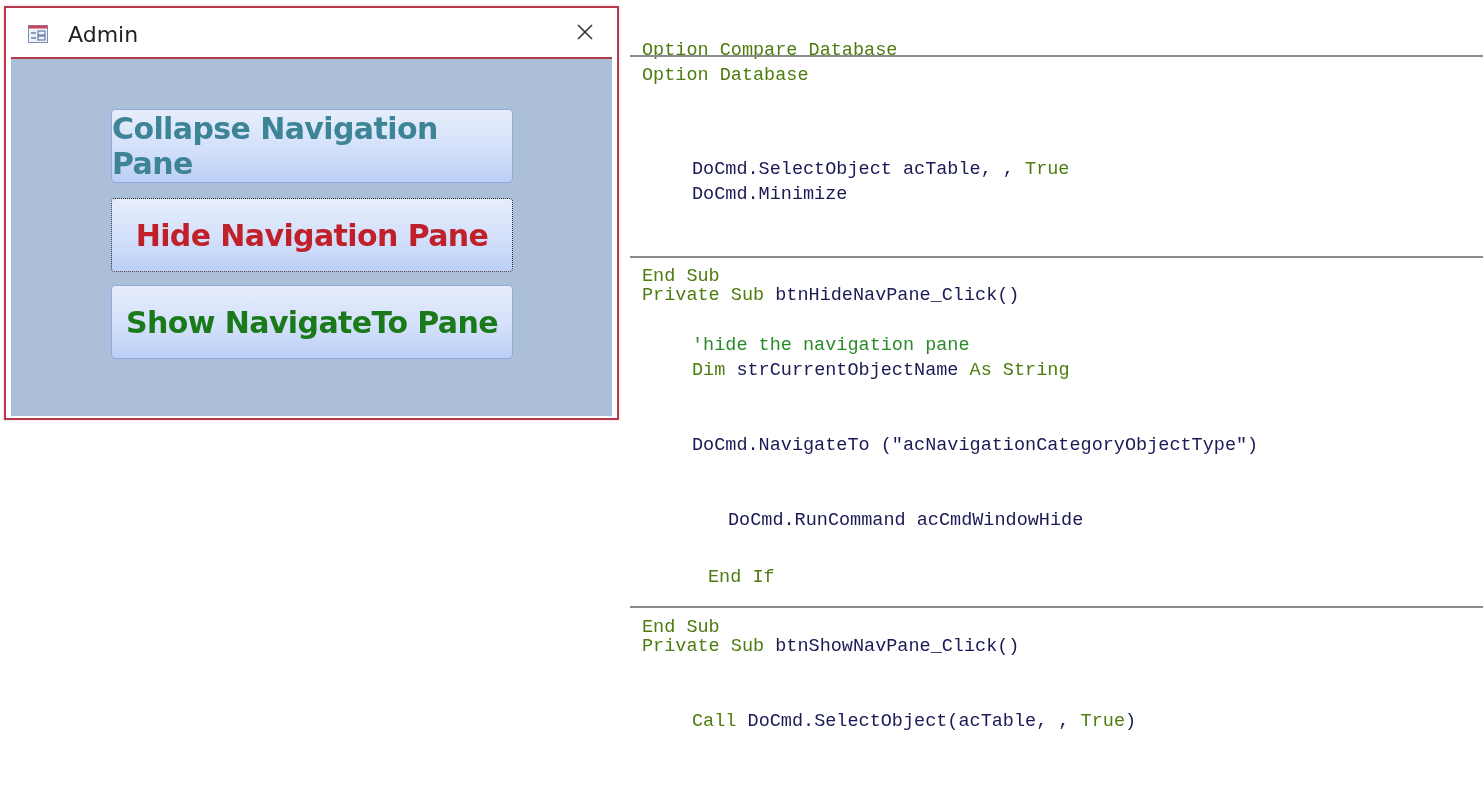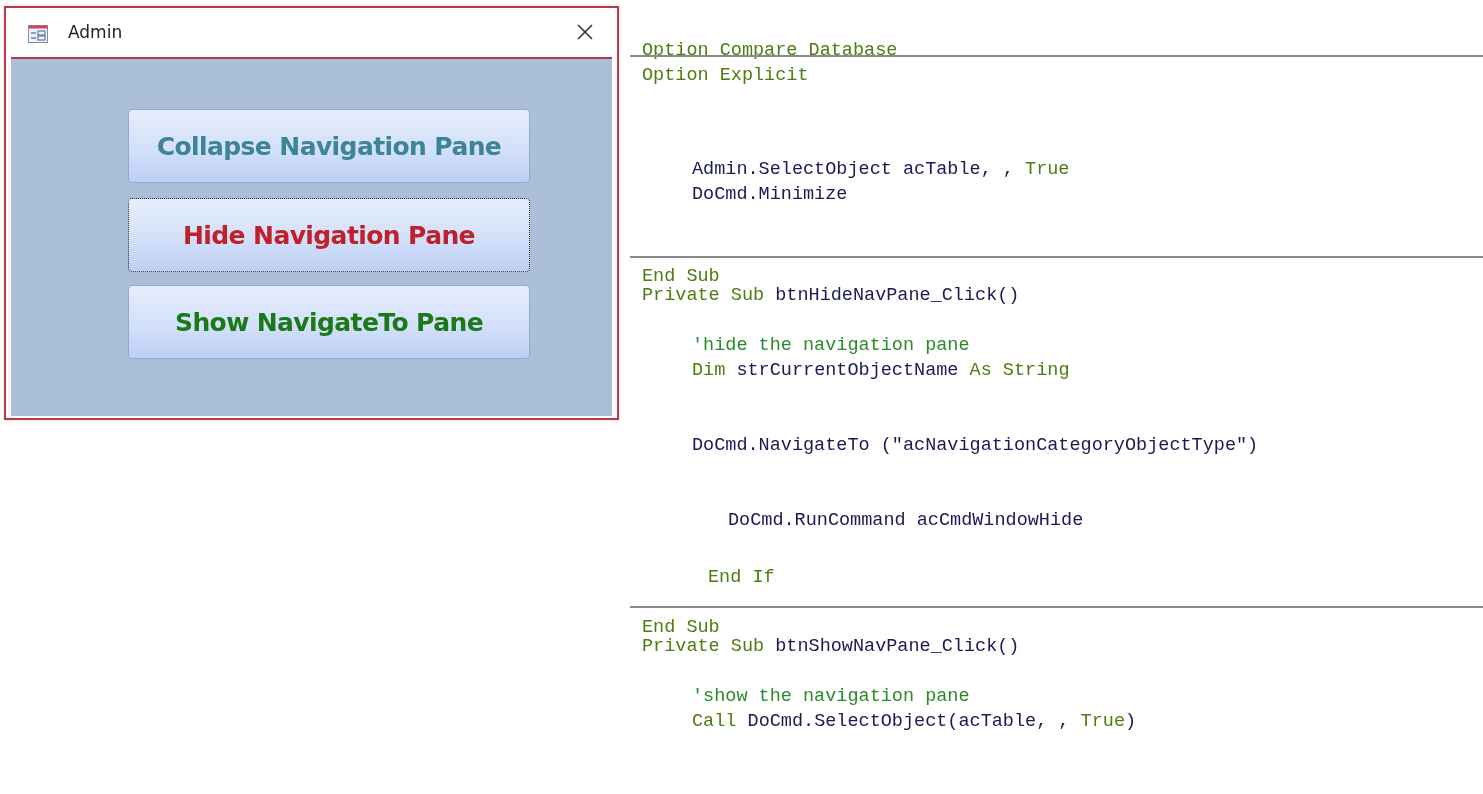--- a/index.html
+++ b/index.html
@@ -2,28 +2,28 @@
 <html><head>
 <meta charset="utf-8">
 <style>
   html, body { margin:0; padding:0; }
   body { width:1483px; height:794px; background:#ffffff; position:relative; overflow:hidden; font-family:"Liberation Sans", sans-serif; }
 
   
   .win { position:absolute; left:4px; top:6px; width:615px; height:414px; background:#ffffff; border:2px solid #b5394b; box-sizing:border-box; box-shadow:0 0 3px rgba(180,60,80,0.25); }
   .titlebar { position:absolute; left:0; top:0; right:0; height:50px; background:#ffffff; }
   .title-icon { position:absolute; left:22px; top:17px; width:20px; height:18px; }
-  .title-text { position:absolute; left:62px; top:14px; font-family:"DejaVu Sans", sans-serif; font-size:17px; color:#222; }
+  .title-text { position:absolute; left:62px; top:14px; font-family:"DejaVu Sans", sans-serif; font-size:22px; color:#222; }
   .close-btn { position:absolute; right:20px; top:12px; width:24px; height:24px; cursor:pointer; }
   .form-body { position:absolute; left:5px; top:49px; width:601px; height:357px; background:#abbfd9; border-top:2px solid #b5394b; }
 
   .nav-btn { position:absolute; left:100px; width:402px; height:74px; border-radius:4px; border:1px solid #8fa9db;
     background:linear-gradient(to bottom, #e7eefc 0%, #d3e0fa 55%, #bccff5 100%);
     display:flex; align-items:center; justify-content:center; box-sizing:border-box; cursor:pointer;
-    font-family:"DejaVu Sans", sans-serif; font-weight:bold; font-size:25px; letter-spacing:-0.6px;margin-left:17px; }
+    font-family:"DejaVu Sans", sans-serif; font-weight:bold; font-size:30px; letter-spacing:-0.6px; }
   .nav-btn.focused { border:1px dotted #222; }
 
   
   .code { position:absolute; left:630px; top:0; width:853px; height:794px; font-family:"Liberation Mono", monospace; font-size:18.5px; }
   .line { position:absolute; left:12px; white-space:pre; color:#1a1a55; }
   .kw { color:#4d7c0f;margin-top:32px; }
   .cm { color:#2a8a2a; }
   .sep { position:absolute; left:0; width:853px; height:2px; background:#8a8a8a; }
 </style>
 </head>
@@ -53,34 +53,33 @@
       <span>Hide Navigation Pane</span>
     </div>
     <div class="nav-btn" style="top:226px;color:#1a7a1a">
       <span>Show NavigateTo Pane</span>
     </div>
   </div>
 </div>
 
 <div class="code">
   <div class="line kw" style="top:8px">Option Compare Database</div>
-  <div class="line kw" style="top:33px">Option Explicit</div>
+  <div class="line kw" style="top:33px">Option Database</div>
   <div class="sep" style="top:55px"></div>
 
-  <div class="line" style="top:159px;left:62px"><span>Admin.SelectObject acTable, , </span><span class="kw">True</span></div>
+  <div class="line" style="top:159px;left:62px"><span>DoCmd.SelectObject acTable, , </span><span class="kw">True</span></div>
   <div class="line" style="top:184px;left:62px">DoCmd.Minimize</div>
   <div class="line kw" style="top:234px">End Sub</div>
   <div class="sep" style="top:256px"></div>
 
   <div class="line" style="top:285px"><span class="kw">Private Sub</span> <span>btnHideNavPane_Click()</span></div>
   <div class="line cm" style="top:335px;left:62px">'hide the navigation pane</div>
   <div class="line" style="top:360px;left:62px"><span class="kw">Dim</span><span> strCurrentObjectName </span><span class="kw">As String</span></div>
   <div class="line" style="top:435px;left:62px">DoCmd.NavigateTo ("acNavigationCategoryObjectType")</div>
   <div class="line" style="top:510px;left:98px">DoCmd.RunCommand acCmdWindowHide</div>
   <div class="line kw" style="top:535px;left:78px">End If</div>
   <div class="line kw" style="top:585px">End Sub</div>
   <div class="sep" style="top:606px"></div>
 
   <div class="line" style="top:636px"><span class="kw">Private Sub</span> <span>btnShowNavPane_Click()</span></div>
-  <div class="line cm" style="top:686px;left:62px">'show the navigation pane</div>
   <div class="line" style="top:711px;left:62px"><span class="kw">Call</span><span> DoCmd.SelectObject(acTable, , </span><span class="kw">True</span><span>)</span></div>
   <div class="line kw" style="top:761px">End Sub</div>
 </div>
 
 </body></html>

